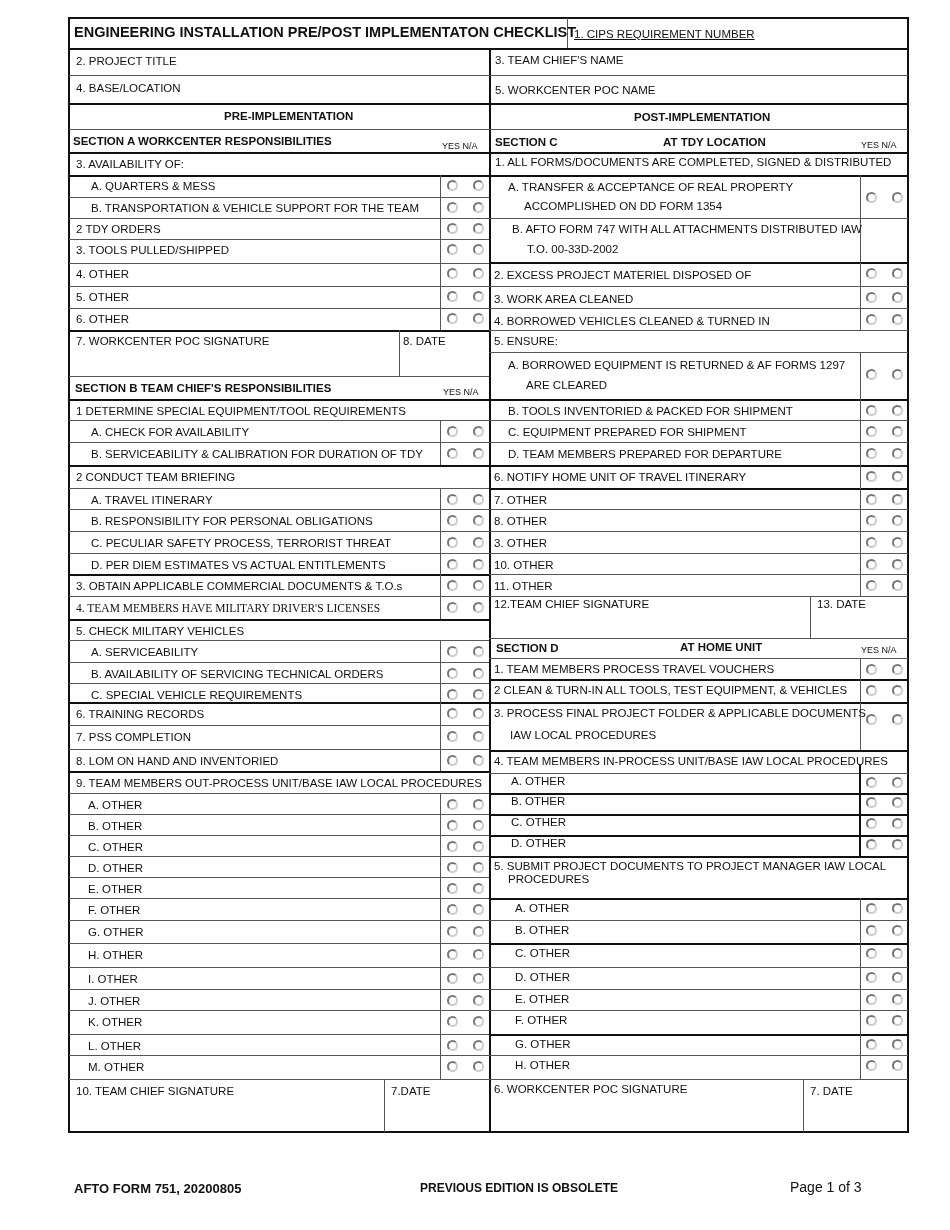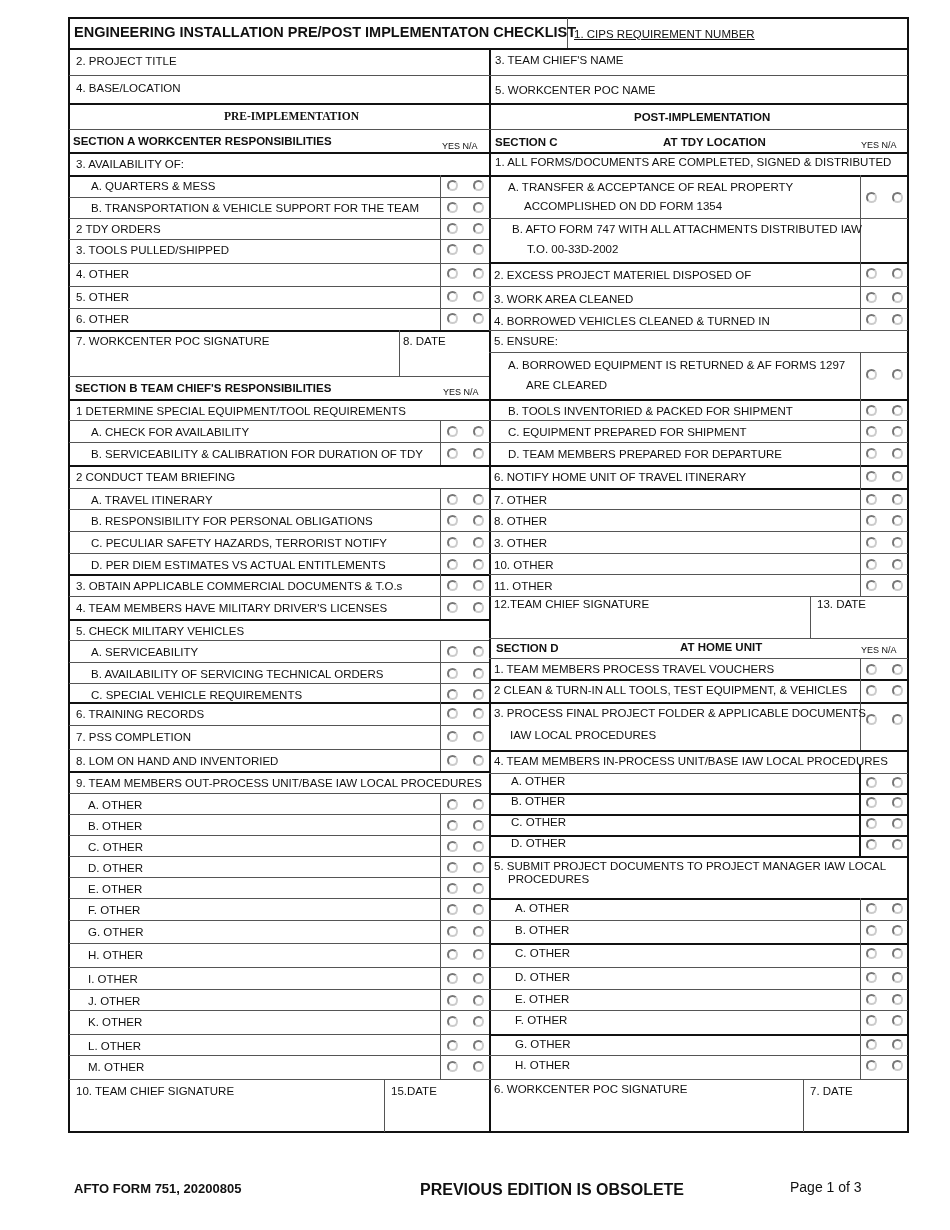--- a/index.html
+++ b/index.html
@@ -175,21 +175,21 @@
     <div class="vl" style="left: 860px; top: 1055px; height: 24px;"></div>
     <div class="vl" style="left: 803px; top: 1079px; height: 53px;"></div>
   </div>
 <div id="texts">
     <div class="t title" style="left: 74px; top: 25px;">ENGINEERING INSTALLATION PRE/POST IMPLEMENTATON CHECKLIST</div>
     <div class="t " style="left: 574px; top: 27px; text-decoration: underline;">1.  CIPS REQUIREMENT NUMBER</div>
     <div class="t " style="left: 76px; top: 54px;">2.  PROJECT TITLE</div>
     <div class="t " style="left: 495px; top: 53px;">3. TEAM CHIEF'S NAME</div>
     <div class="t " style="left: 76px; top: 81px;">4.  BASE/LOCATION</div>
     <div class="t " style="left: 495px; top: 83px;">5. WORKCENTER POC NAME</div>
-    <div class="t bold" style="left: 224px; top: 109px; font-family: Liberation Serif, serif;">PRE-IMPLEMENTATION</div>
+    <div class="t bold" style="left: 224px; top: 109px;">PRE-IMPLEMENTATION</div>
     <div class="t bold" style="left: 634px; top: 110px;">POST-IMPLEMENTATION</div>
     <div class="t bold" style="left: 73px; top: 134px;">SECTION A  WORKCENTER RESPONSIBILITIES</div>
     <div class="t xs" style="left: 442px; top: 139px;">YES  N/A</div>
     <div class="t " style="left: 76px; top: 157px;">3. AVAILABILITY OF:</div>
     <div class="t " style="left: 91px; top: 179px;">A.  QUARTERS &amp; MESS</div>
     <div class="t " style="left: 91px; top: 201px;">B.  TRANSPORTATION &amp; VEHICLE SUPPORT FOR THE TEAM</div>
     <div class="t " style="left: 76px; top: 222px;">2  TDY ORDERS</div>
     <div class="t " style="left: 76px; top: 243px;">3.  TOOLS PULLED/SHIPPED</div>
     <div class="t " style="left: 76px; top: 267px;">4.  OTHER</div>
     <div class="t " style="left: 76px; top: 290px;">5.  OTHER</div>
@@ -197,24 +197,24 @@
     <div class="t " style="left: 76px; top: 334px;">7. WORKCENTER POC SIGNATURE</div>
     <div class="t " style="left: 403px; top: 334px;">8. DATE</div>
     <div class="t bold" style="left: 75px; top: 381px;">SECTION B     TEAM CHIEF'S RESPONSIBILITIES</div>
     <div class="t xs" style="left: 443px; top: 385px;">YES N/A</div>
     <div class="t " style="left: 76px; top: 404px;">1  DETERMINE SPECIAL EQUIPMENT/TOOL REQUIREMENTS</div>
     <div class="t " style="left: 91px; top: 425px;">A.  CHECK FOR AVAILABILITY</div>
     <div class="t " style="left: 91px; top: 447px;">B.  SERVICEABILITY &amp; CALIBRATION FOR DURATION OF TDY</div>
     <div class="t " style="left: 76px; top: 470px;">2  CONDUCT TEAM BRIEFING</div>
     <div class="t " style="left: 91px; top: 493px;">A.  TRAVEL ITINERARY</div>
     <div class="t " style="left: 91px; top: 514px;">B.  RESPONSIBILITY FOR PERSONAL OBLIGATIONS</div>
-    <div class="t " style="left: 91px; top: 536px;">C.  PECULIAR SAFETY HAZARDS, TERRORIST NOTIFY</div>
+    <div class="t " style="left: 91px; top: 536px;">C.  PECULIAR SAFETY PROCESS, TERRORIST THREAT</div>
     <div class="t " style="left: 91px; top: 558px;">D.  PER DIEM ESTIMATES VS ACTUAL ENTITLEMENTS</div>
     <div class="t " style="left: 76px; top: 579px;">3.  OBTAIN APPLICABLE COMMERCIAL DOCUMENTS &amp; T.O.s</div>
-    <div class="t " style="left: 76px; top: 601px;">4.  TEAM MEMBERS HAVE MILITARY DRIVER'S LICENSES</div>
+    <div class="t " style="left: 76px; top: 601px; font-family: Liberation Serif, serif;">4.  TEAM MEMBERS HAVE MILITARY DRIVER'S LICENSES</div>
     <div class="t " style="left: 76px; top: 624px;">5.  CHECK MILITARY VEHICLES</div>
     <div class="t " style="left: 91px; top: 645px;">A.  SERVICEABILITY</div>
     <div class="t " style="left: 91px; top: 667px;">B.  AVAILABILITY OF SERVICING TECHNICAL ORDERS</div>
     <div class="t " style="left: 91px; top: 688px;">C.  SPECIAL VEHICLE REQUIREMENTS</div>
     <div class="t " style="left: 76px; top: 707px;">6.  TRAINING RECORDS</div>
     <div class="t " style="left: 76px; top: 730px;">7.  PSS COMPLETION</div>
     <div class="t " style="left: 76px; top: 754px;">8.  LOM ON HAND AND INVENTORIED</div>
     <div class="t " style="left: 76px; top: 776px;">9.  TEAM MEMBERS OUT-PROCESS UNIT/BASE IAW LOCAL PROCEDURES</div>
     <div class="t " style="left: 88px; top: 798px;">A.   OTHER</div>
     <div class="t " style="left: 88px; top: 819px;">B.   OTHER</div>
@@ -223,21 +223,21 @@
     <div class="t " style="left: 88px; top: 882px;">E.   OTHER</div>
     <div class="t " style="left: 88px; top: 903px;">F.   OTHER</div>
     <div class="t " style="left: 88px; top: 925px;">G.   OTHER</div>
     <div class="t " style="left: 88px; top: 948px;">H.   OTHER</div>
     <div class="t " style="left: 88px; top: 972px;">I.    OTHER</div>
     <div class="t " style="left: 88px; top: 994px;">J.    OTHER</div>
     <div class="t " style="left: 88px; top: 1015px;">K.   OTHER</div>
     <div class="t " style="left: 88px; top: 1039px;">L.    OTHER</div>
     <div class="t " style="left: 88px; top: 1060px;">M.   OTHER</div>
     <div class="t " style="left: 76px; top: 1084px;">10. TEAM CHIEF SIGNATURE</div>
-    <div class="t " style="left: 391px; top: 1084px;">15.DATE</div>
+    <div class="t " style="left: 391px; top: 1084px;">7.DATE</div>
     <div class="t bold" style="left: 495px; top: 135px;">SECTION C</div>
     <div class="t bold" style="left: 663px; top: 135px;">AT TDY LOCATION</div>
     <div class="t xs" style="left: 861px; top: 138px;">YES N/A</div>
     <div class="t " style="left: 495px; top: 155px;">1.  ALL FORMS/DOCUMENTS ARE COMPLETED, SIGNED &amp;   DISTRIBUTED</div>
     <div class="t " style="left: 508px; top: 180px;">A.  TRANSFER &amp; ACCEPTANCE OF REAL PROPERTY</div>
     <div class="t " style="left: 524px; top: 199px;">ACCOMPLISHED ON DD FORM 1354</div>
     <div class="t " style="left: 512px; top: 222px;">B.  AFTO FORM 747 WITH ALL ATTACHMENTS DISTRIBUTED IAW</div>
     <div class="t " style="left: 527px; top: 242px;">T.O. 00-33D-2002</div>
     <div class="t " style="left: 494px; top: 268px;">2. EXCESS PROJECT MATERIEL DISPOSED OF</div>
     <div class="t " style="left: 494px; top: 292px;">3.  WORK AREA CLEANED</div>
@@ -404,14 +404,14 @@
     <div class="radio" style="left: 892px; top: 994px;"></div>
     <div class="radio" style="left: 866px; top: 1015px;"></div>
     <div class="radio" style="left: 892px; top: 1015px;"></div>
     <div class="radio" style="left: 866px; top: 1039px;"></div>
     <div class="radio" style="left: 892px; top: 1039px;"></div>
     <div class="radio" style="left: 866px; top: 1060px;"></div>
     <div class="radio" style="left: 892px; top: 1060px;"></div>
   </div>
 
 <div class="footer" style="left:74px;top:1181px;">AFTO FORM 751, 20200805</div>
-<div class="footer" style="left:420px;top:1181px;font-size:16px;">PREVIOUS EDITION IS OBSOLETE</div>
+<div class="footer" style="left:420px;top:1181px;font-size:12px;">PREVIOUS EDITION IS OBSOLETE</div>
 <div class="footer pg" style="left:790px;top:1179px;">Page 1 of 3</div>
 
 </body></html>

